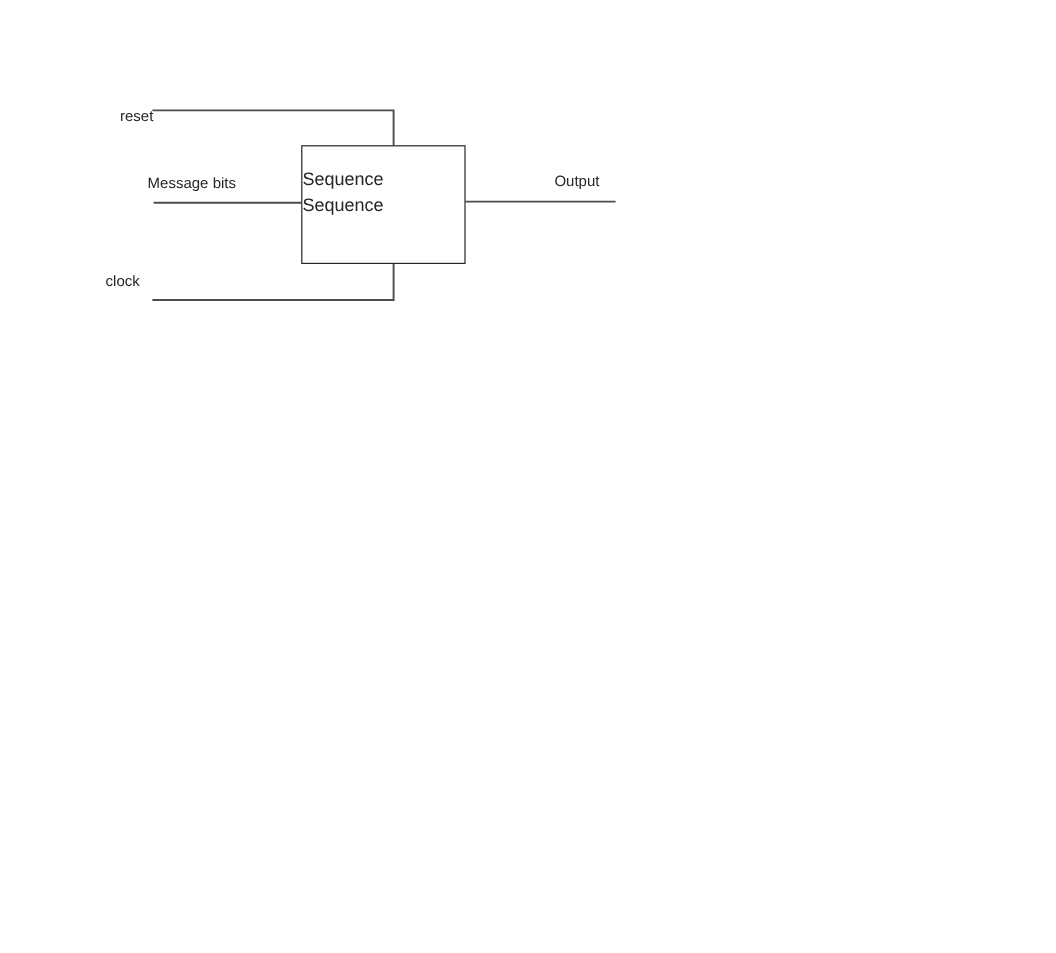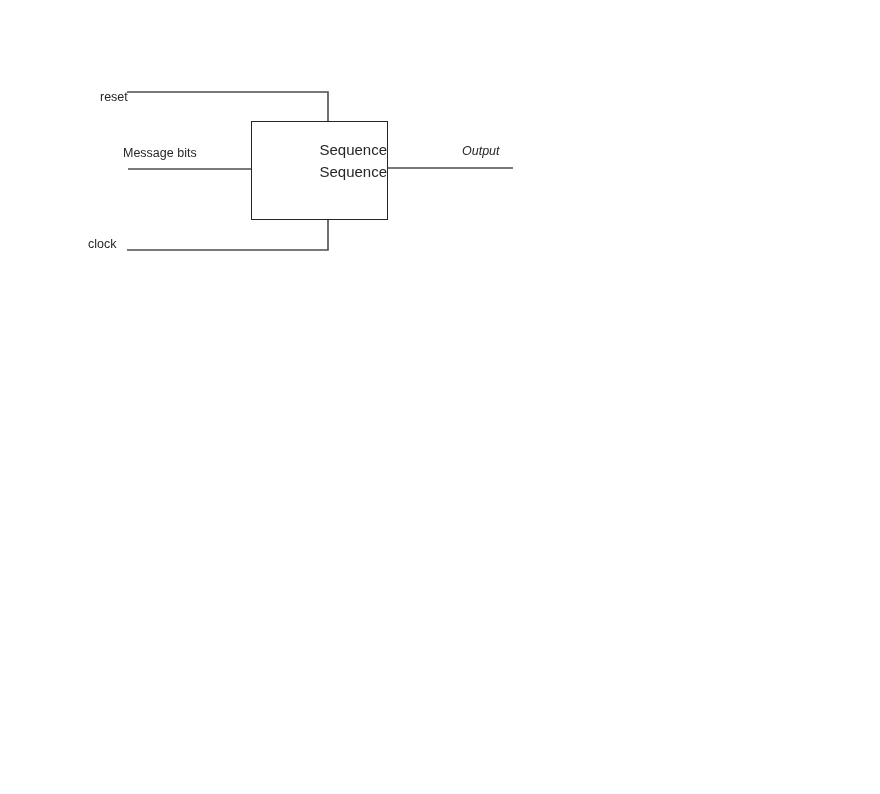--- a/index.html
+++ b/index.html
@@ -33,41 +33,41 @@
   .block {
     position: absolute;
     left: 251px;
     top: 121px;
     width: 137px;
     height: 99px;
     background: var(--background);
     border: 1.6px solid var(--border);
     display: flex;
     flex-direction: column;
-    align-items: flex-end;
+    align-items: flex-start;
     padding-top: 17px;
   }
   .block-line {
     font-size: 15px;
     line-height: 22px;
     color: var(--text);
     text-align: center;
     white-space: nowrap;
   }
   .port-label {
     position: absolute;
     font-size: 12.5px;
     line-height: 15px;
     color: var(--text);
     white-space: nowrap;
   }
   .label-reset   { left: 68px;  top: 90px; margin-left: 32px;  }
   .label-message { left: 87px;  top: 146px; margin-left: 36px; }
-  .label-clock   { left: 88px;  top: 237px; }
-  .label-output  { left: 462px; top: 144px; font-style: italic; }
+  .label-clock   { left: 88px;  top: 227px; }
+  .label-output  { left: 462px; top: 144px; }
 </style>
 </head>
 <body>
 
 <div class="canvas">
 
   <svg class="wires" viewBox="0 0 880 794" xmlns="http://www.w3.org/2000/svg">
 
     <polyline class="wire" points="127,92 328,92 328,122"></polyline>
 

